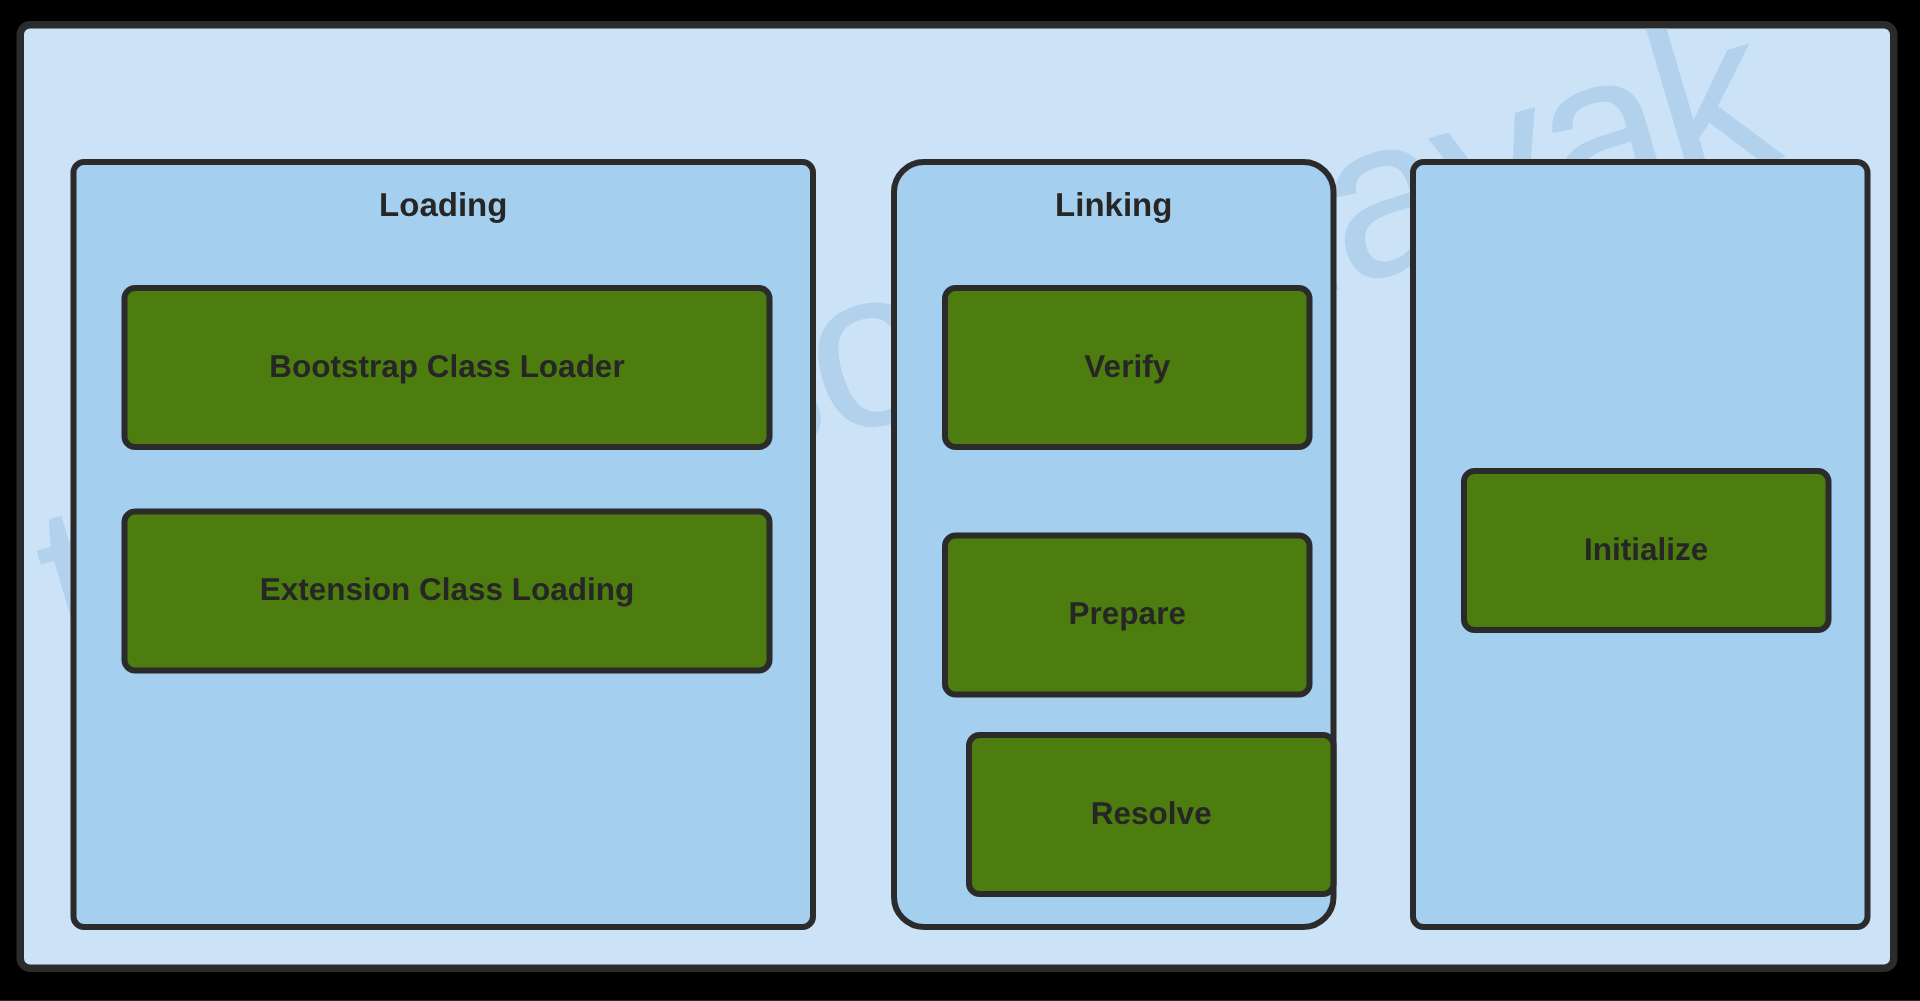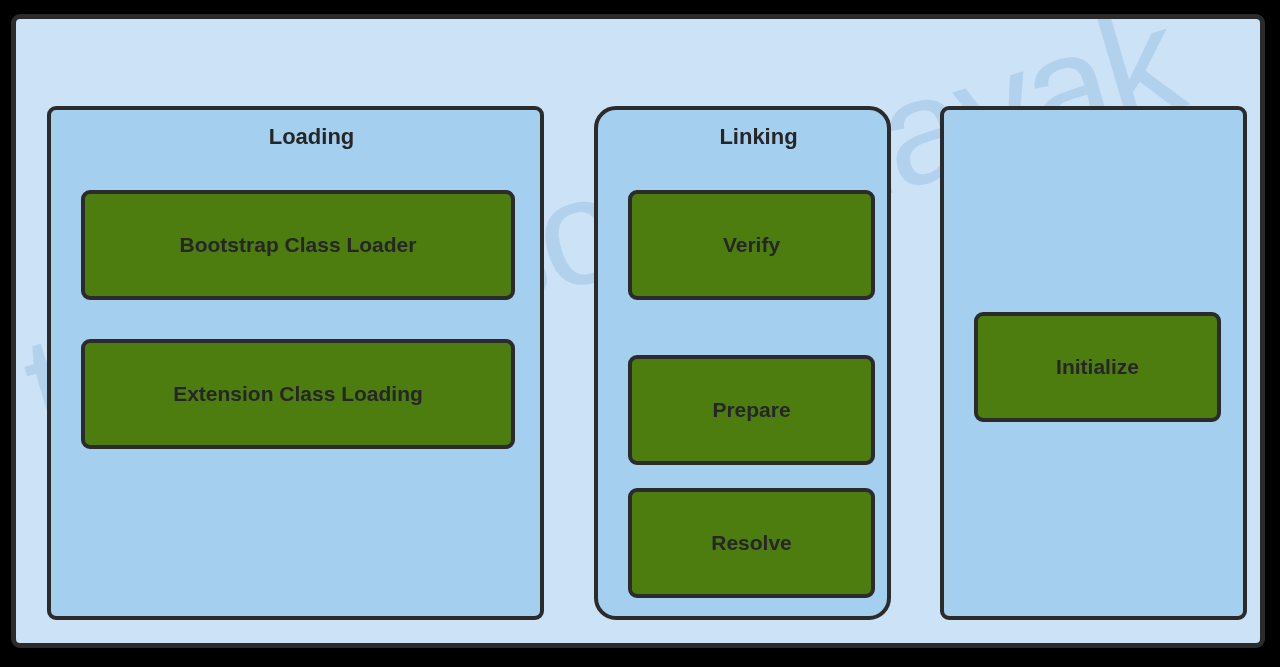--- a/index.html
+++ b/index.html
@@ -93,21 +93,20 @@
 
   .column-title {
     position: absolute;
     left: 0;
     top: 14px;
     width: 100%;
     text-align: center;
     font-size: 22px;
     font-weight: bold;
     color: #262626;
-    margin-left: 16px;
   }
 
   .item {
     position: absolute;
     box-sizing: border-box;
     background: #4d7c0f;
     border: 4px solid #2b2b2b;
     border-radius: 9px;
     display: flex;
     align-items: center;
@@ -129,21 +128,21 @@
   .col-loading .item-2 { top: 378px; }
 
   
   .col-linking .item {
     left: 30px;
     width: 247px;
     height: 110px;
   }
   .col-linking .item-0 { top: 80px; }
   .col-linking .item-1 { top: 229px; margin-top: 16px; }
-  .col-linking .item-2 { top: 378px; }
+  .col-linking .item-2 { top: 378px; margin-left: 16px; }
 
   
   .col-initialization .item {
     left: 30px;
     width: 247px;
     height: 110px;
   }
   .col-initialization .item-0 { top: 202px; }
 </style>
 </head>

